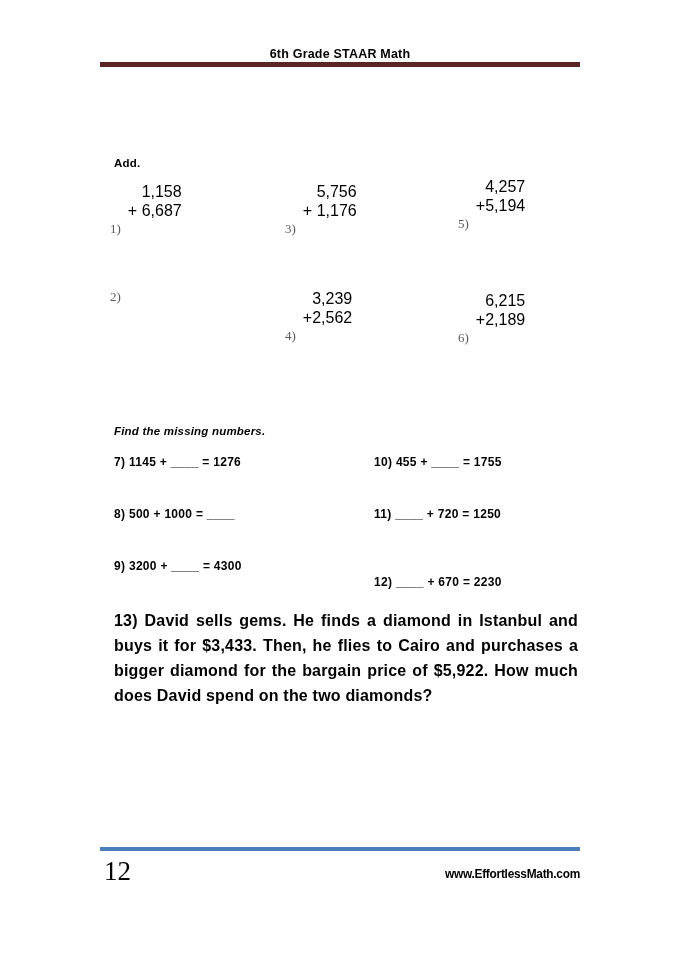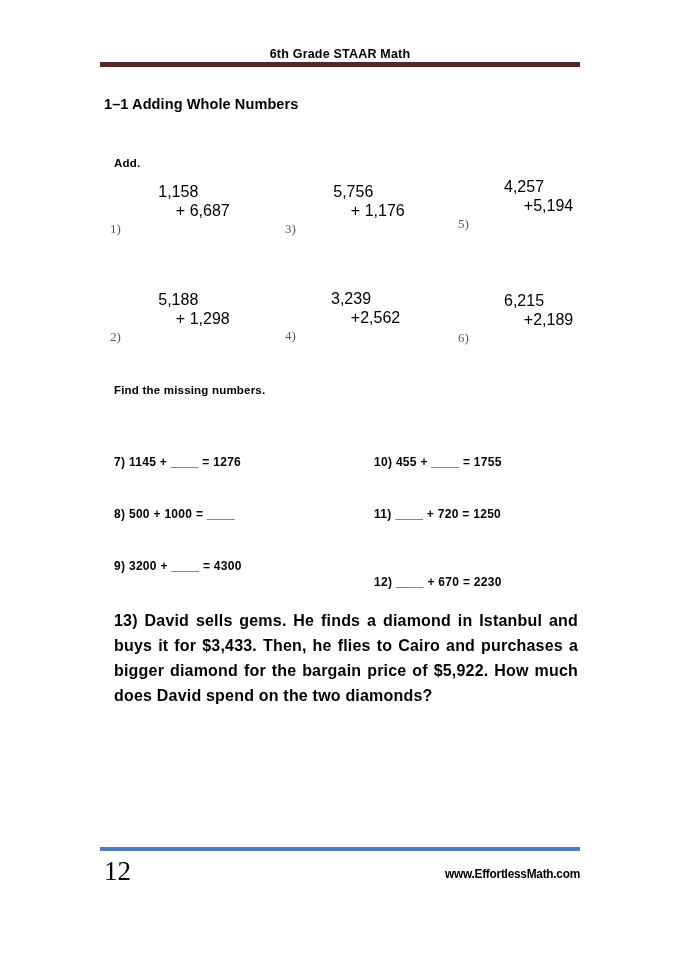--- a/index.html
+++ b/index.html
@@ -54,53 +54,52 @@
   }
 
   
   .instruction {
     position: absolute;
     font-size: 11.5px;
     font-weight: bold;
     letter-spacing: 0.2px;
   }
   .instr-add { left: 114px; top: 157px; }
-  .instr-missing { left: 114px; top: 384px; }
+  .instr-missing { left: 114px; top: 425px; font-style: italic; }
 
   
   .vprob {
     position: absolute;
     display: flex;
     align-items: flex-end;
   }
   .vprob .pnum {
     font-family: "Liberation Serif", serif;
     font-size: 13px;
     color: #5a5a5a;
     padding-right: 6px;
     padding-bottom: 2px;
     line-height: 1;
     white-space: nowrap;
   }
   .vstack {
     display: flex;
     flex-direction: column;
-    align-items: center;
+    align-items: flex-end;
   }
   .vstack .operand {
     font-size: 16px;
     line-height: 19px;
     text-align: right;
     white-space: pre;
     font-family: "Liberation Sans", sans-serif;
   }
   .vstack .addend-row {
     text-align: left;
     padding-left: 1px;
-    margin-left: 48px;
   }
   .vstack .bar {
     height: 4px;
     background: #000000;
     margin-top: 1px;
   }
   .vstack .answer-dashes {
     margin-top: 9px;
     height: 3px;
     background-image: repeating-linear-gradient(
@@ -164,21 +163,20 @@
   }
 </style>
 </head>
 <body>
 
 <div class="page">
 
   <div class="header-title">6th Grade STAAR Math</div>
   <div class="header-rule" style="background: rgb(91, 37, 38);"></div>
 
-  <div class="section-title">1–1 Adding Whole Numbers</div>
 
   <div class="instruction instr-add">Add.</div>
 
   <div class="vprob" style="left:110px; top:182px;">
     <div class="pnum">1)</div>
     <div class="vstack">
       <div class="operand">1,158</div>
       <div class="operand addend-row">+ 6,687</div>
       <div class="bar"></div>
       <div class="answer-dashes"></div>
@@ -200,26 +198,20 @@
     <div class="vstack">
       <div class="operand">4,257</div>
       <div class="operand addend-row">+5,194</div>
       <div class="bar"></div>
       <div class="answer-dashes"></div>
     </div>
   </div>
 
   <div class="vprob" style="left:110px; top:290px;">
     <div class="pnum">2)</div>
-    <div class="vstack">
-      <div class="operand">5,188</div>
-      <div class="operand addend-row">+ 1,298</div>
-      <div class="bar"></div>
-      <div class="answer-dashes"></div>
-    </div>
   </div>
 
   <div class="vprob" style="left:285px; top:289px;">
     <div class="pnum">4)</div>
     <div class="vstack">
       <div class="operand">3,239</div>
       <div class="operand addend-row">+2,562</div>
       <div class="bar"></div>
       <div class="answer-dashes"></div>
     </div>

